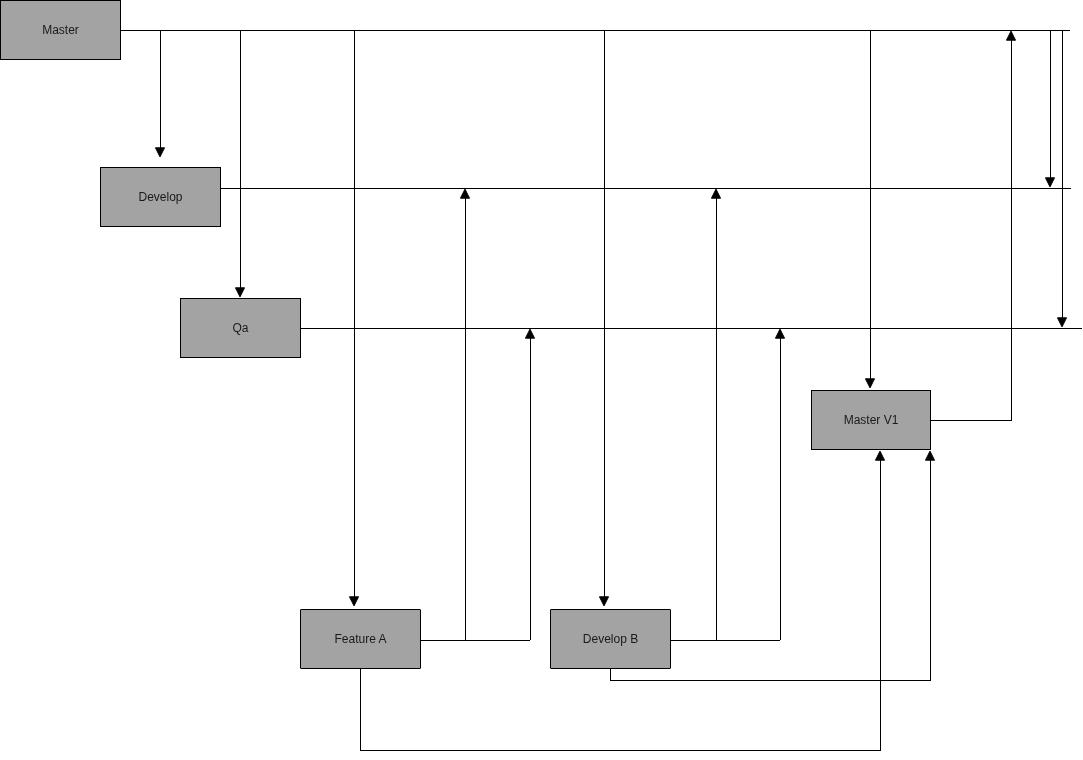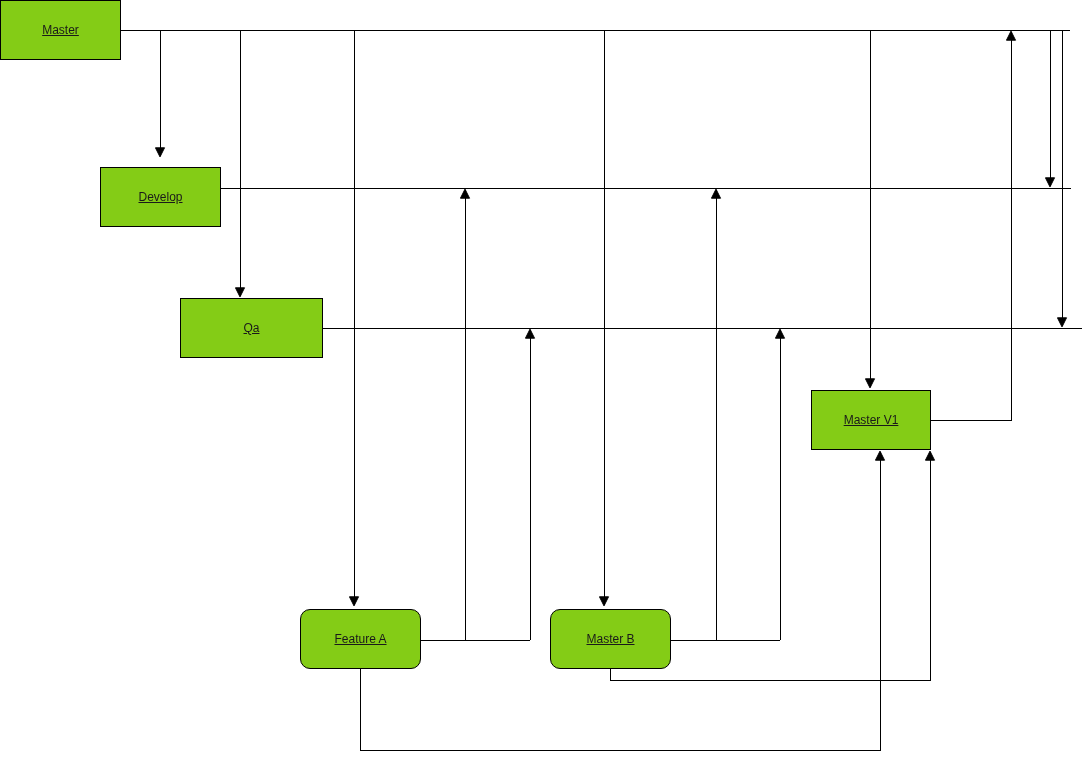--- a/index.html
+++ b/index.html
@@ -25,36 +25,35 @@
   .edges-layer line,
   .edges-layer polyline {
     stroke: #000000;
     stroke-width: 1;
     fill: none;
     shape-rendering: crispEdges;
   }
   .node {
     position: absolute;
     box-sizing: border-box;
-    background: #84cc16;
+    background: #a3a3a3;
     border: 1px solid #000000;
     display: flex;
     align-items: center;
     justify-content: center;
     font-size: 12px;
     color: #1a1a1a;
     text-align: center;
-    text-decoration: underline;
   }
   .node.rounded {
-    border-radius: 10px;
+    border-radius: 1px;
   }
   .n-master     { left: 0px;   top: 0px;   width: 121px; height: 60px; }
   .n-develop    { left: 100px; top: 158px; width: 121px; height: 60px; margin-top: 9px; }
-  .n-qa         { left: 180px; top: 298px; width: 143px; height: 60px; }
+  .n-qa         { left: 180px; top: 298px; width: 121px; height: 60px; }
   .n-feature-a  { left: 300px; top: 609px; width: 121px; height: 60px; }
   .n-feature-b  { left: 550px; top: 609px; width: 121px; height: 60px; }
   .n-release-v1 { left: 811px; top: 390px; width: 120px; height: 60px; }
 </style>
 </head>
 <body>
 
 <div class="stage">
 
   <svg class="edges-layer" viewBox="0 0 1083 760" xmlns="http://www.w3.org/2000/svg">
@@ -101,20 +100,20 @@
 
   <div class="node n-qa">
     <span>Qa</span>
   </div>
 
   <div class="node rounded n-feature-a">
     <span>Feature A</span>
   </div>
 
   <div class="node rounded n-feature-b">
-    <span>Master B</span>
+    <span>Develop B</span>
   </div>
 
   <div class="node n-release-v1">
     <span>Master V1</span>
   </div>
 
 </div>
 
 </body></html>

